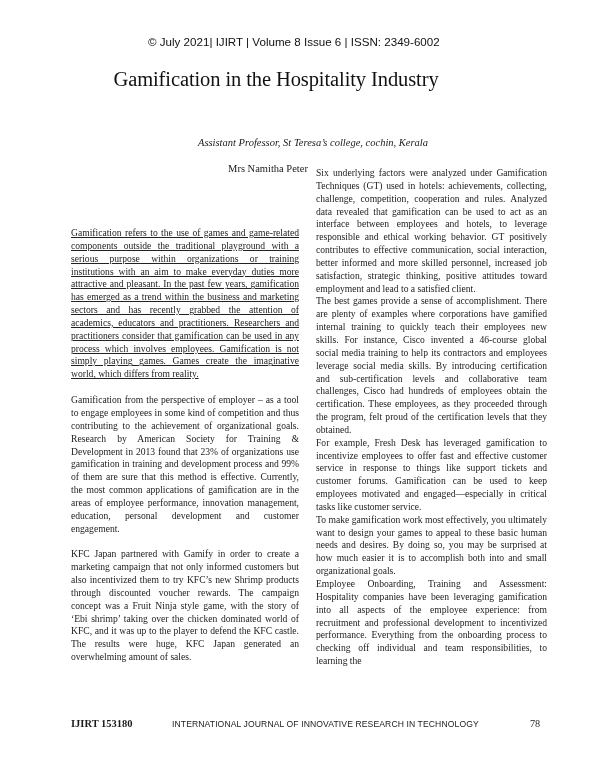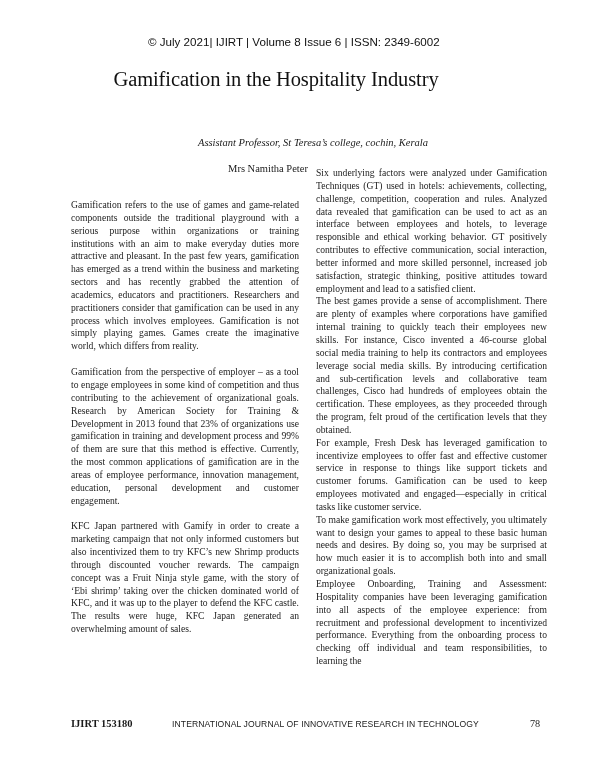--- a/index.html
+++ b/index.html
@@ -71,21 +71,21 @@
       color: #111;
       margin: 0;
     }
     .keywords .kw-label {
       font-style: italic;
       font-weight: normal;
     }
     p {
       margin: 0;
     }
-    .para-gap-big { margin-top: 32px; }
+    .para-gap-big { margin-top: 60px; text-decoration: underline; }
     .para-gap { margin-top: 13px; }
     .footer {
       position: absolute;
       top: 718px;
       left: 0;
       width: 600px;
       height: 14px;
       font-size: 9.8px;
       padding-left: 19px;
     }

